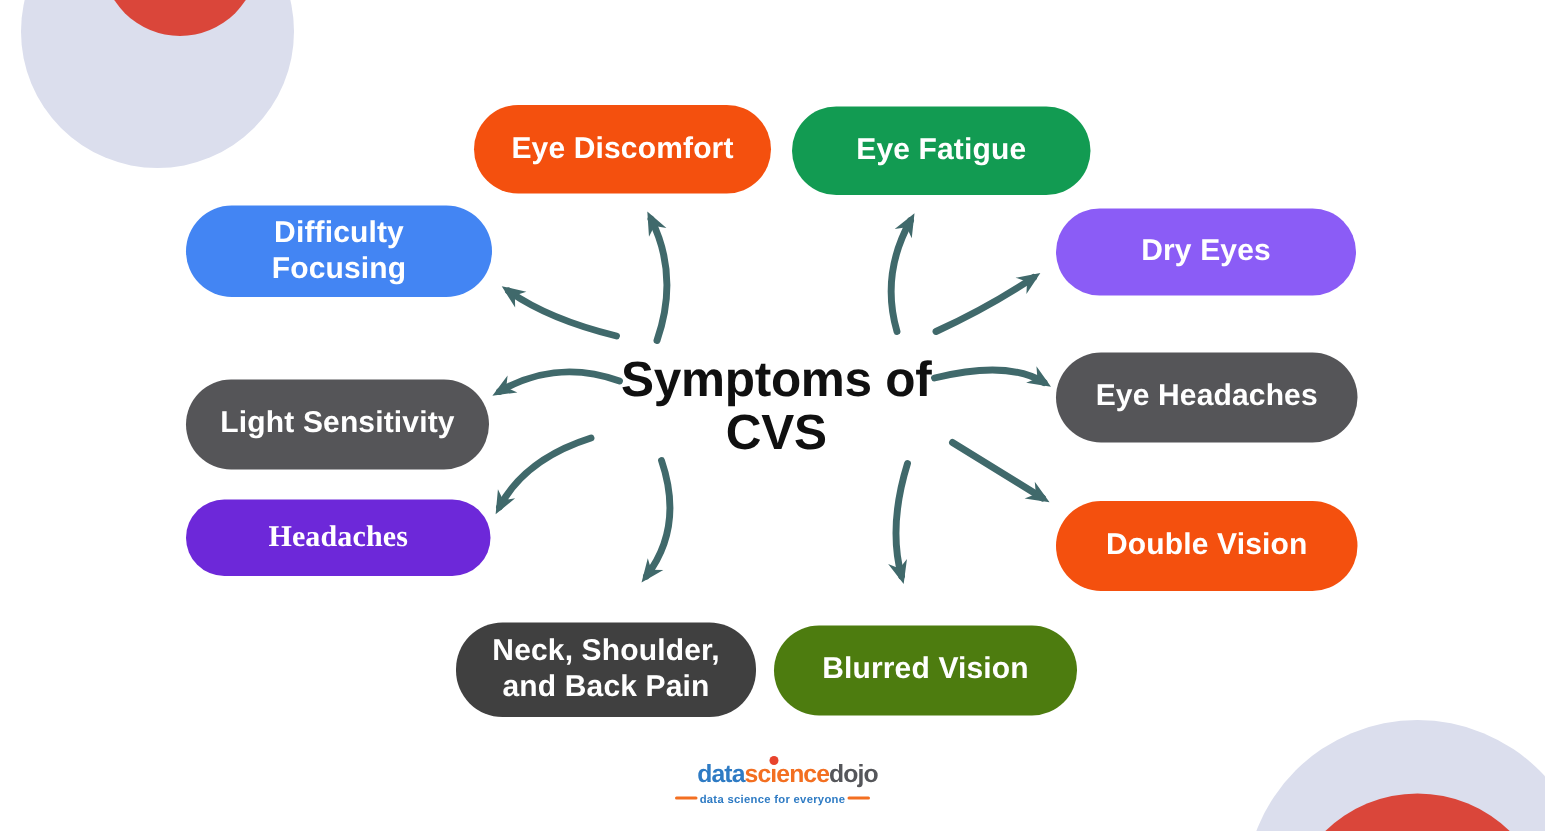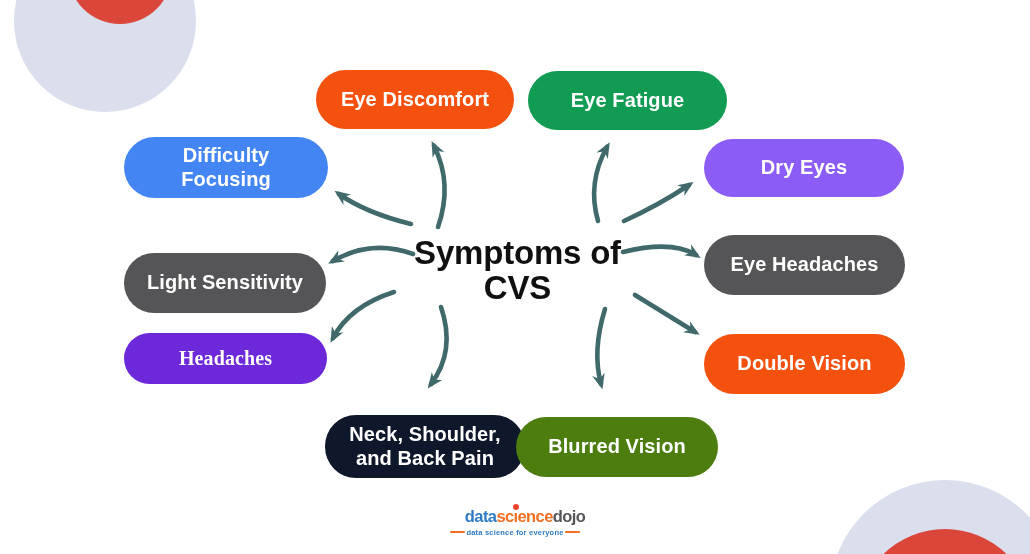--- a/index.html
+++ b/index.html
@@ -83,21 +83,21 @@
 
   <div class="pill" style="left: 316px; top: 70px; width: 198px; height: 59px; background: rgb(244, 80, 14);">Eye Discomfort</div>
   <div class="pill" style="left: 528px; top: 71px; width: 199px; height: 59px; background: rgb(18, 155, 82);">Eye Fatigue</div>
   <div class="pill" style="left: 124px; top: 137px; width: 204px; height: 61px; background: rgb(67, 133, 243);">Difficulty
 Focusing</div>
   <div class="pill" style="left: 704px; top: 139px; width: 200px; height: 58px; background: #8b5cf6;">Dry Eyes</div>
   <div class="pill" style="left: 124px; top: 235px; width: 202px; height: 60px; background: rgb(85, 85, 88); margin-top: 18px;">Light Sensitivity</div>
   <div class="pill" style="left: 704px; top: 235px; width: 201px; height: 60px; background: rgb(85, 85, 88);">Eye Headaches</div>
   <div class="pill" style="left: 124px; top: 333px; width: 203px; height: 51px; background: #6d28d9; font-family: Liberation Serif, serif;">Headaches</div>
   <div class="pill" style="left: 704px; top: 334px; width: 201px; height: 60px; background: rgb(244, 80, 14);">Double Vision</div>
-  <div class="pill" style="left: 325px; top: 415px; width: 200px; height: 63px; background: #0f172a;">Neck, Shoulder,
+  <div class="pill" style="left: 304px; top: 415px; width: 200px; height: 63px; background: #404040;">Neck, Shoulder,
 and Back Pain</div>
   <div class="pill" style="left: 516px; top: 417px; width: 202px; height: 60px; background: #4d7c0f;">Blurred Vision</div>
 
   <div class="logo">
     <div class="logo-row"><span class="lg-blue">data</span><span class="lg-orange">sc</span><span class="lg-orange logo-i"><span>ı</span><span class="i-dot"></span></span><span class="lg-orange">ence</span><span class="lg-gray">dojo</span></div>
     <div class="tagline-row">
       <span class="tag-dash"></span>
       <span class="tagline">data science for everyone</span>
       <span class="tag-dash"></span>
     </div>

